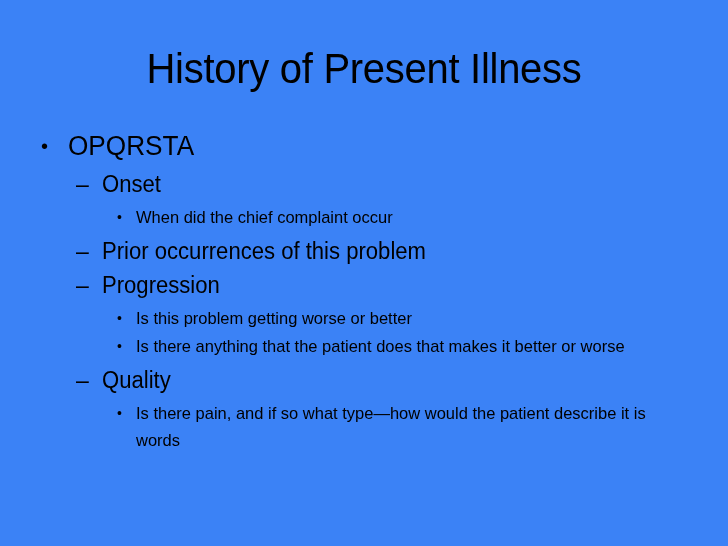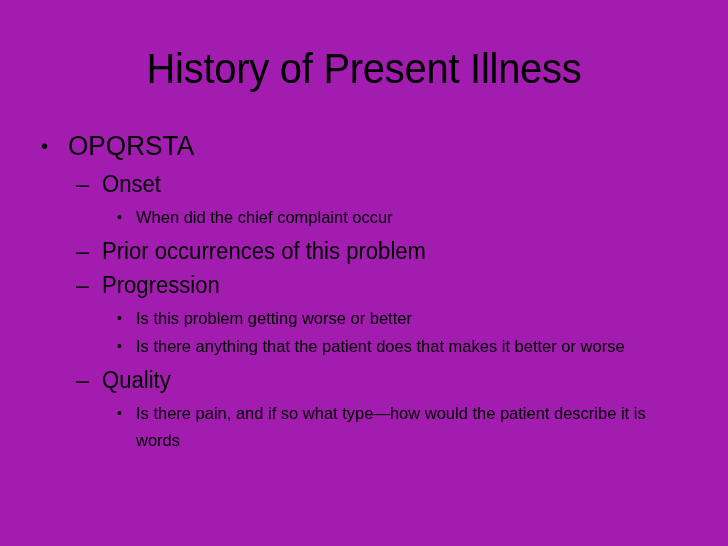--- a/index.html
+++ b/index.html
@@ -11,21 +11,21 @@
     height: 546px;
     background: #ffffff;
     font-family: "Liberation Sans", sans-serif;
     color: #000000;
     overflow: hidden;
   }
   .slide {
     position: relative;
     width: 728px;
     height: 546px;
-    background: #a21caf;
+    background: #3b82f6;
   }
   .slide-title {
     position: absolute;
     left: 0;
     top: 44px;
     width: 728px;
     text-align: center;
     font-size: 43px;
     line-height: 48px;
     font-weight: 400;

